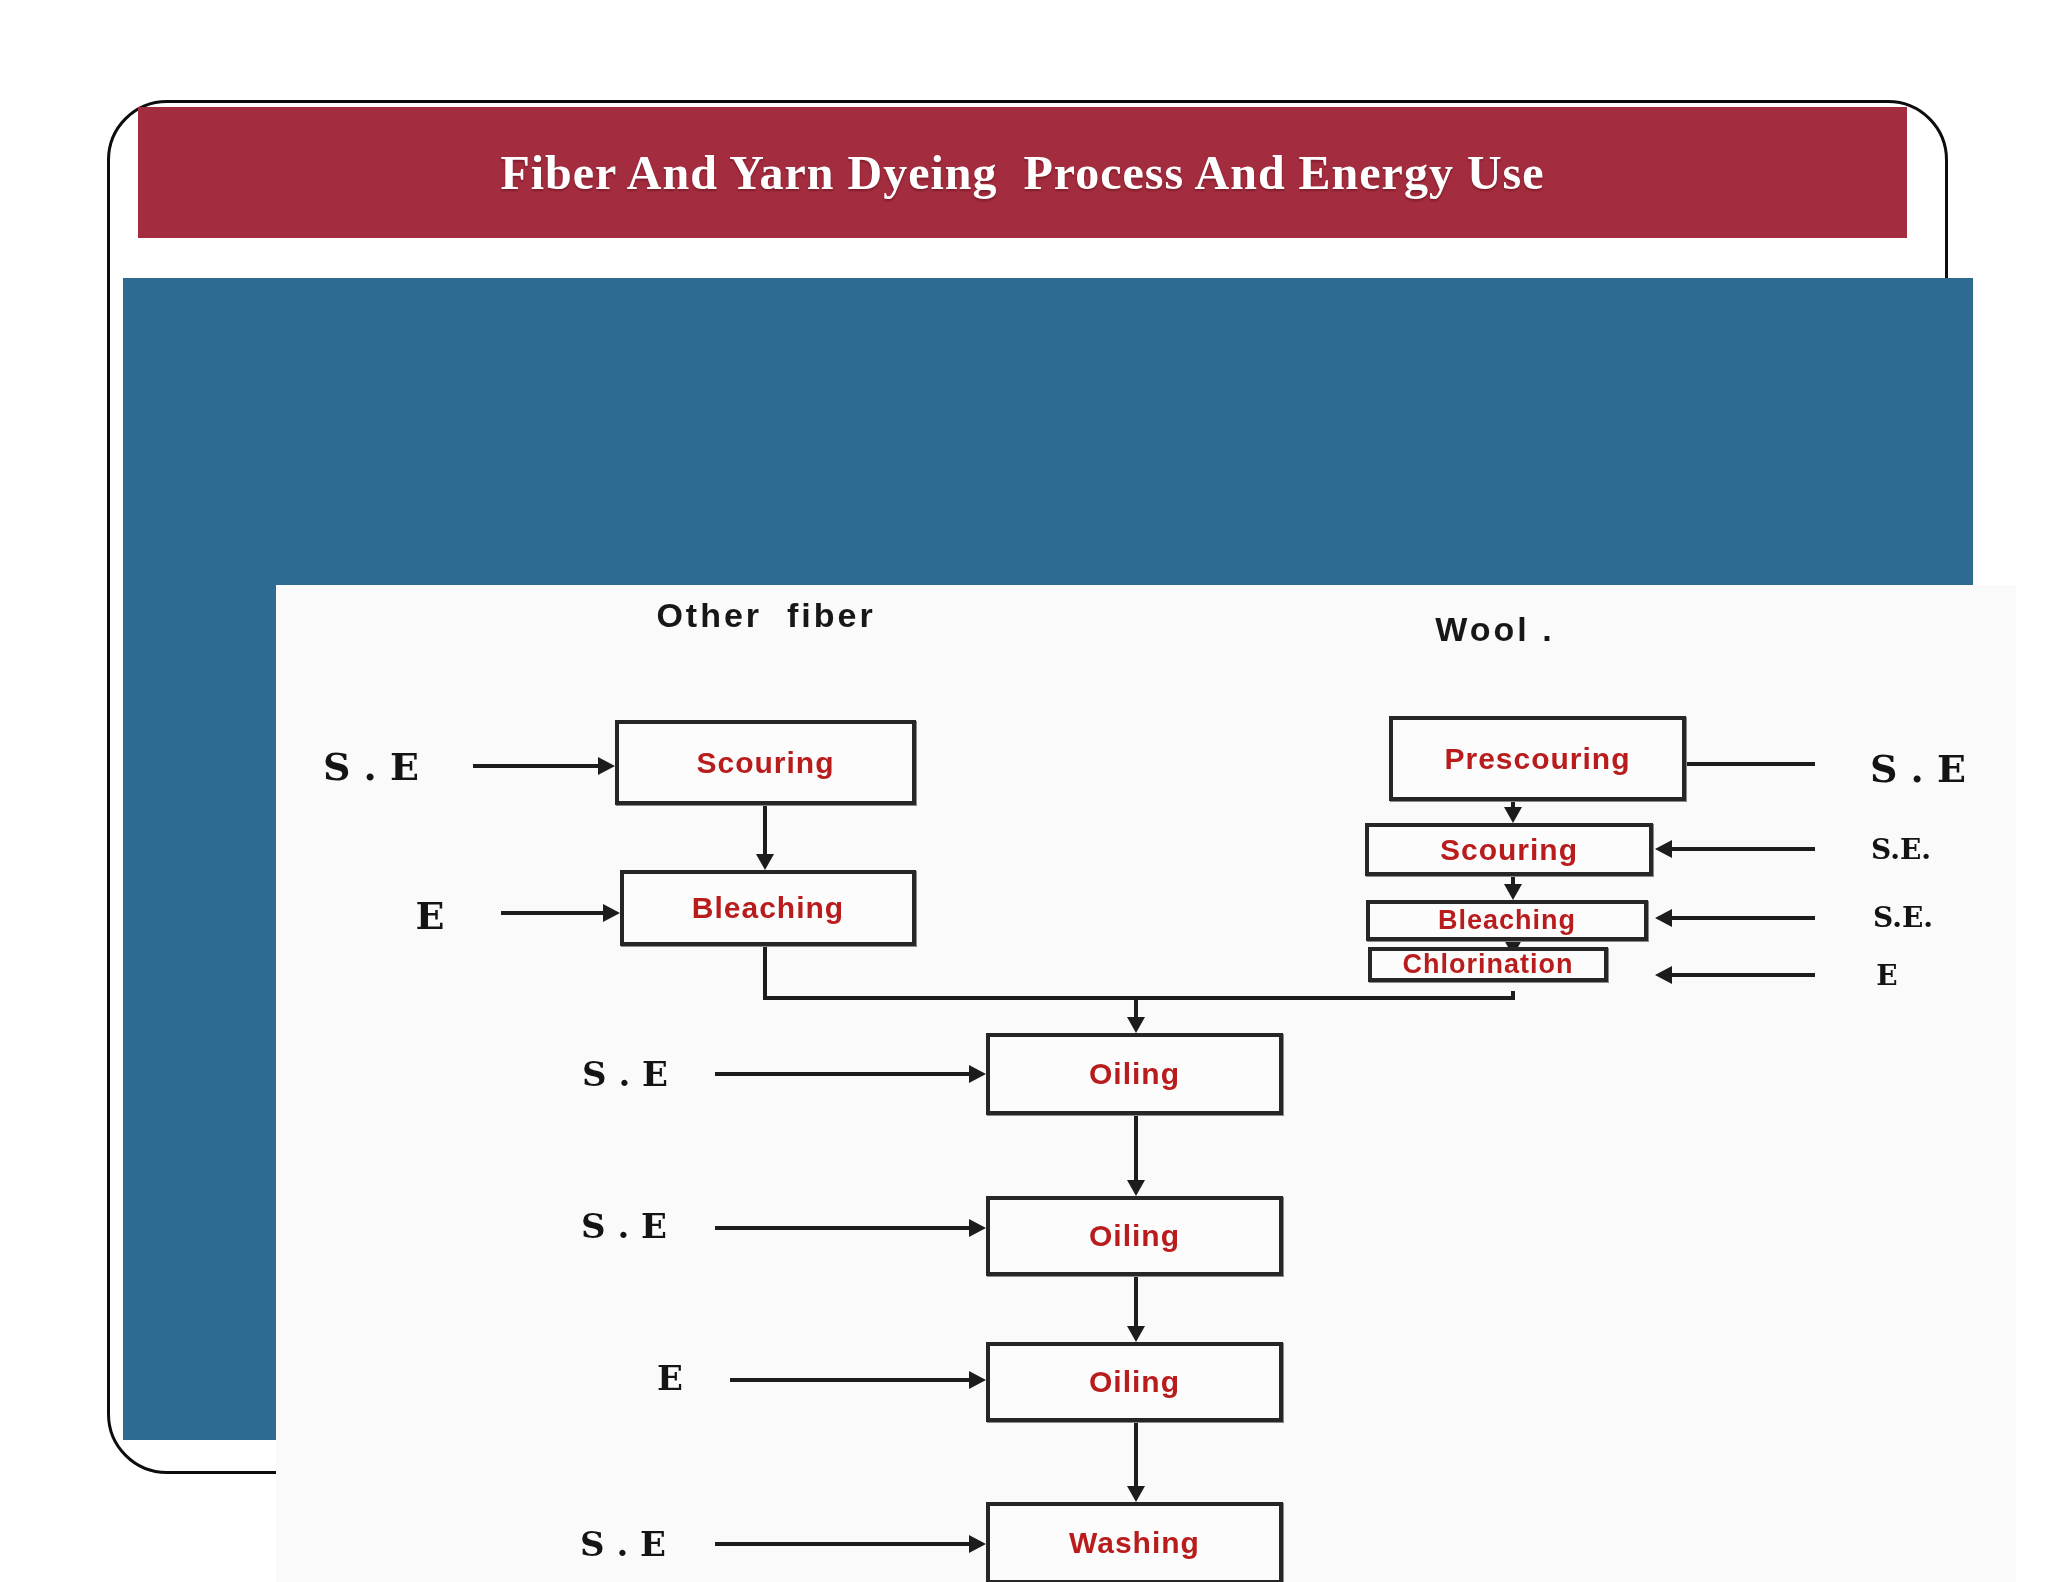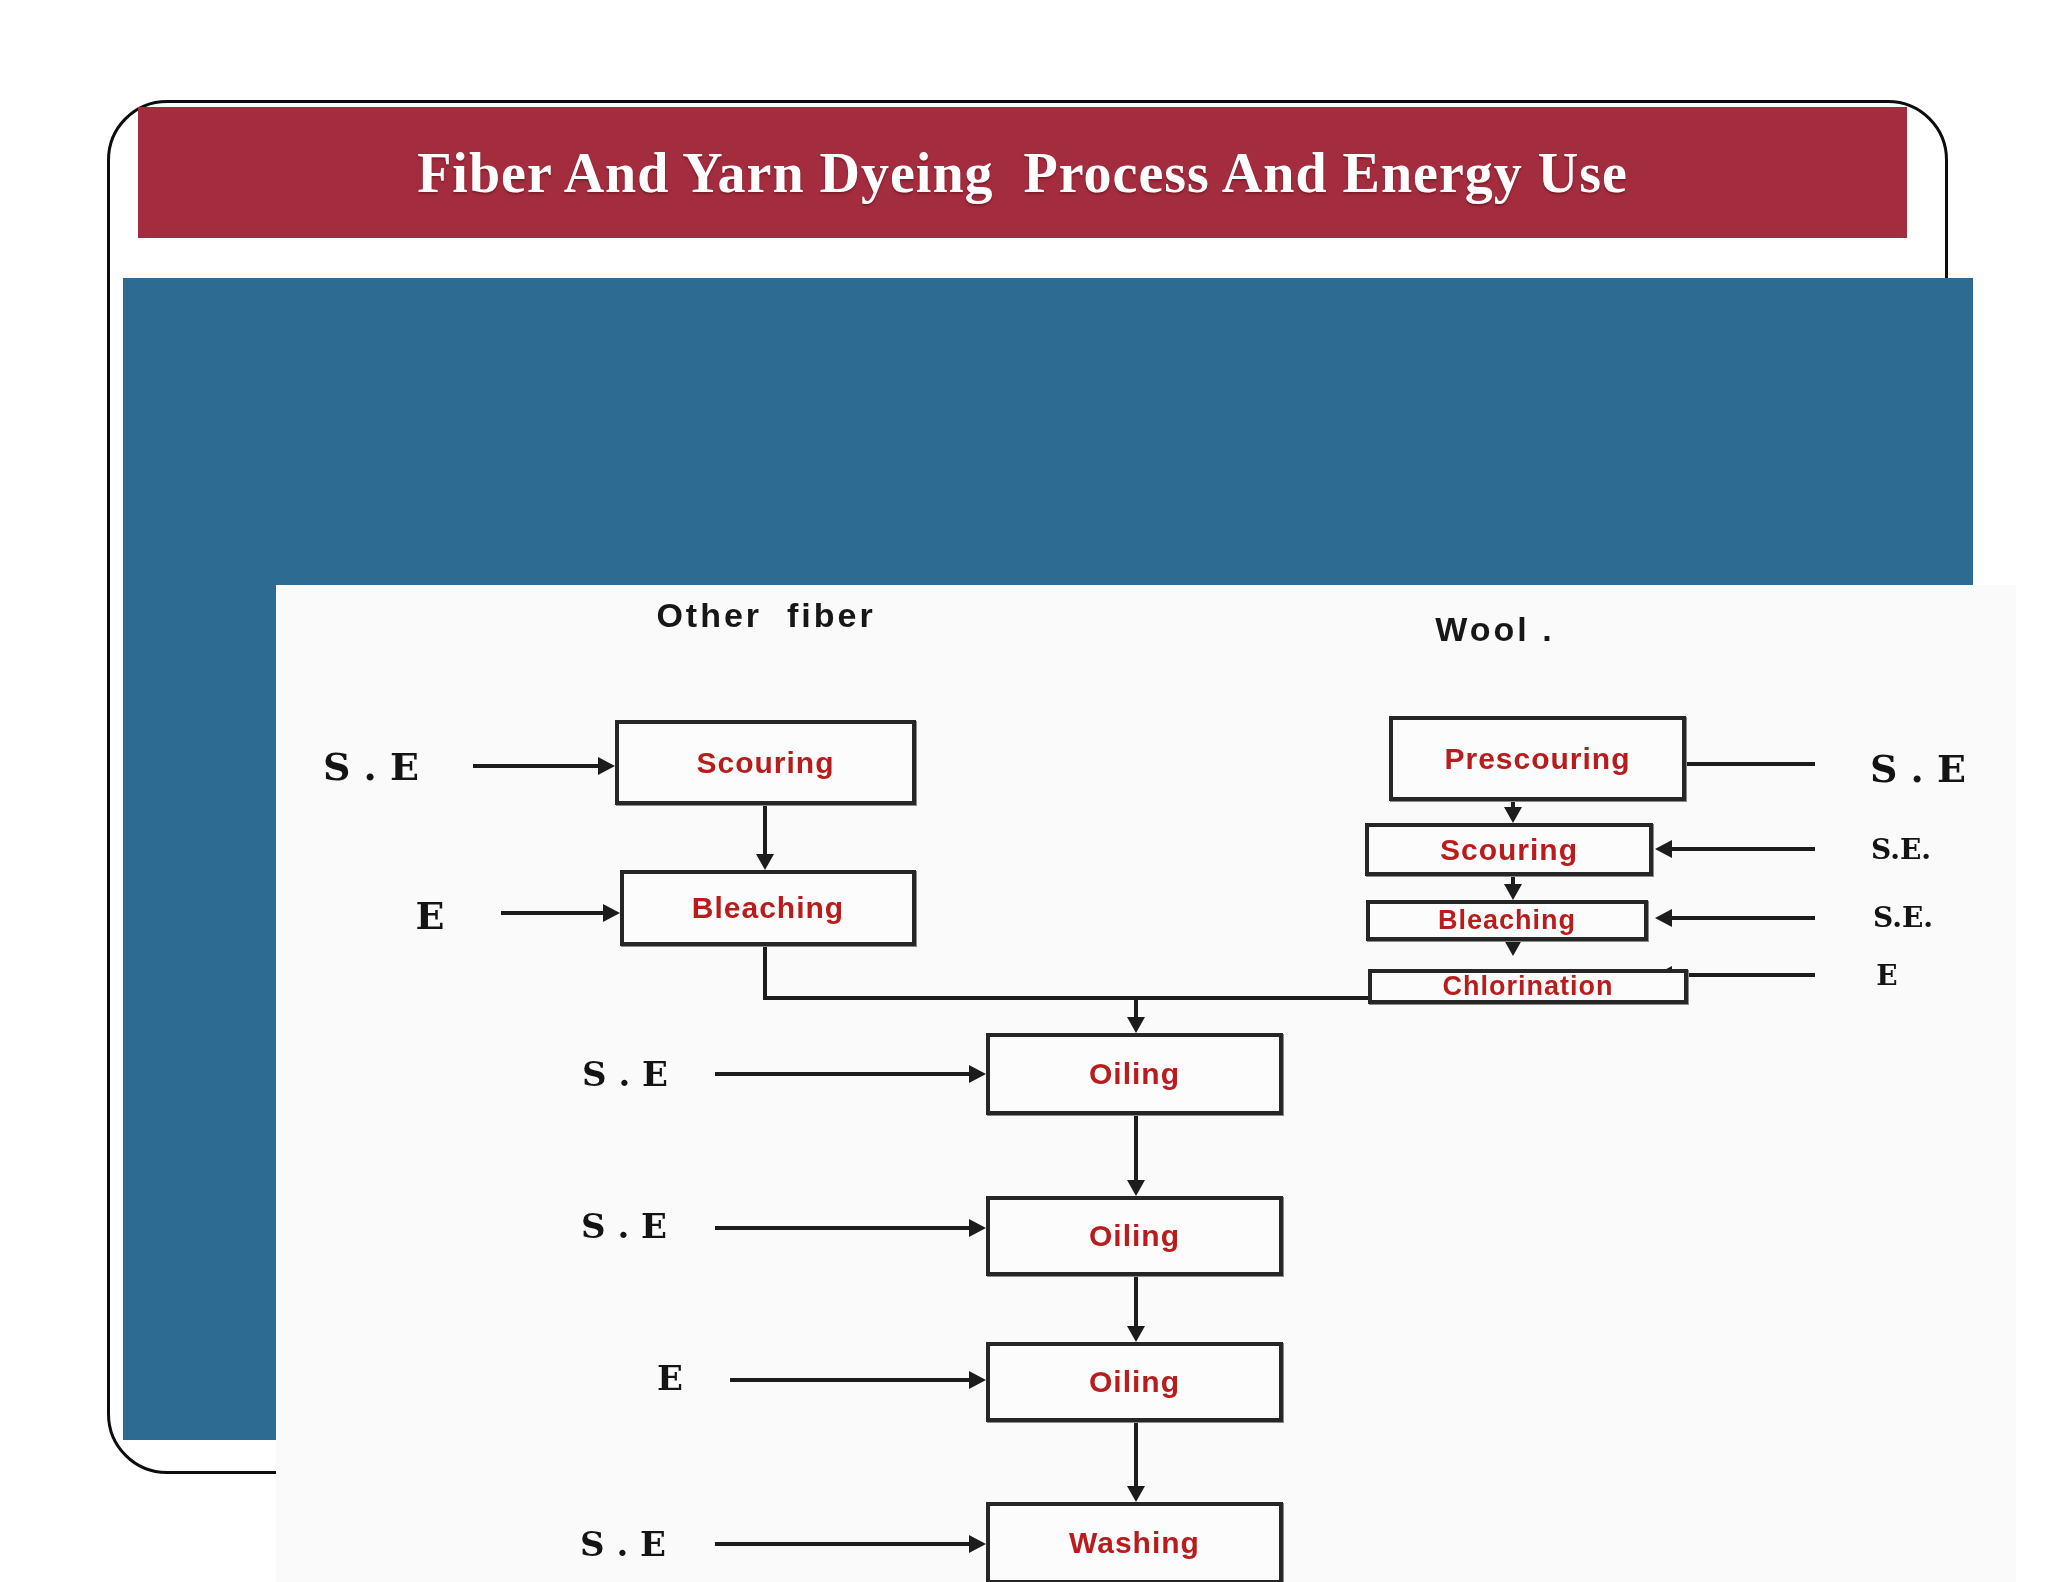--- a/index.html
+++ b/index.html
@@ -5,21 +5,21 @@
   html,body{margin:0;padding:0;background:#ffffff;}
   #stage{position:relative;width:2048px;height:1582px;background:#ffffff;overflow:hidden;
          font-family:"Liberation Sans", sans-serif;}
   
   #slide-border{position:absolute;left:107px;top:100px;width:1835px;height:1368px;
                 border:3px solid #0d0d0d;border-radius:60px;background:transparent;}
   
   #title-banner{position:absolute;left:138px;top:107px;width:1769px;height:131px;
                 background:var(--banner,#a32c3e);display:flex;align-items:center;justify-content:center;}
   #title-banner .title{color:#ffffff;font-family:"Liberation Serif", serif;font-weight:bold;
-                font-size:56px;letter-spacing:1px;white-space:pre;text-shadow:0 2px 2px rgba(60,0,10,.35);text-align:right;}
+                font-size:48px;letter-spacing:1px;white-space:pre;text-shadow:0 2px 2px rgba(60,0,10,.35);text-align:right;}
   
   #diagram-frame{position:absolute;left:123px;top:278px;width:1802px;height:1162px;
                  background:var(--frame,#2d6b93);padding-left:48px;}
   #diagram-canvas{position:absolute;left:153px;top:307px;width:1740px;height:1090px;background:#fafafa;}
   
   .flow-node{position:absolute;background:#fcfcfc;border:4px solid #262626;box-sizing:border-box;
              display:flex;align-items:center;justify-content:center;box-shadow:1px 1px 0 #8a8a8a;}
   .flow-node span{font-weight:bold;color:#b91c1c;letter-spacing:1px;}
   
   .col-heading{position:absolute;transform:translateX(-50%);font-weight:bold;font-size:34px;
@@ -100,21 +100,21 @@
           </div>
           <div class="flow-node" style="left: 1082px; top: 131px; width: 297px; height: 85px; margin-left: 31px;">
             <span style="font-size: 30px;">Prescouring</span>
           </div>
           <div class="flow-node" style="left: 1089px; top: 238px; width: 288px; height: 53px;">
             <span style="font-size: 30px;">Scouring</span>
           </div>
           <div class="flow-node" style="left: 1090px; top: 315px; width: 282px; height: 41px;">
             <span style="font-size: 27px;">Bleaching</span>
           </div>
-          <div class="flow-node" style="left: 1092px; top: 384px; width: 320px; height: 35px; justify-content: center;">
+          <div class="flow-node" style="left: 1092px; top: 362px; width: 240px; height: 35px; justify-content: center;">
             <span style="font-size: 27px;">Chlorination</span>
           </div>
           <div class="flow-node" style="left: 710px; top: 448px; width: 297px; height: 82px;">
             <span style="font-size: 30px;">Oiling</span>
           </div>
           <div class="flow-node" style="left: 710px; top: 611px; width: 297px; height: 80px;">
             <span style="font-size: 30px;">Oiling</span>
           </div>
           <div class="flow-node" style="left: 710px; top: 757px; width: 297px; height: 80px;">
             <span style="font-size: 30px;">Oiling</span>

